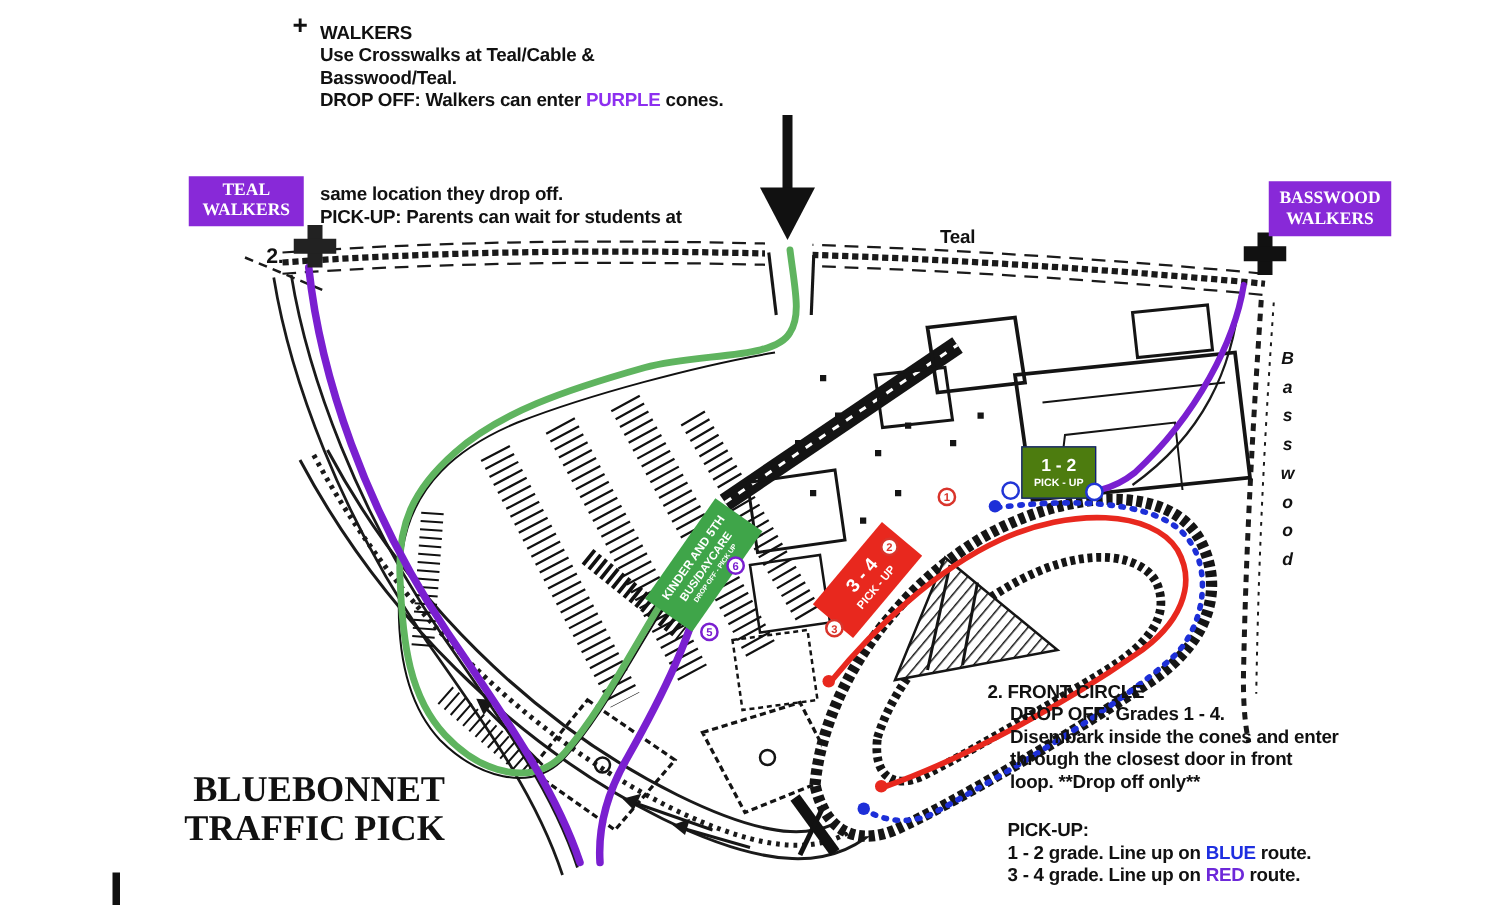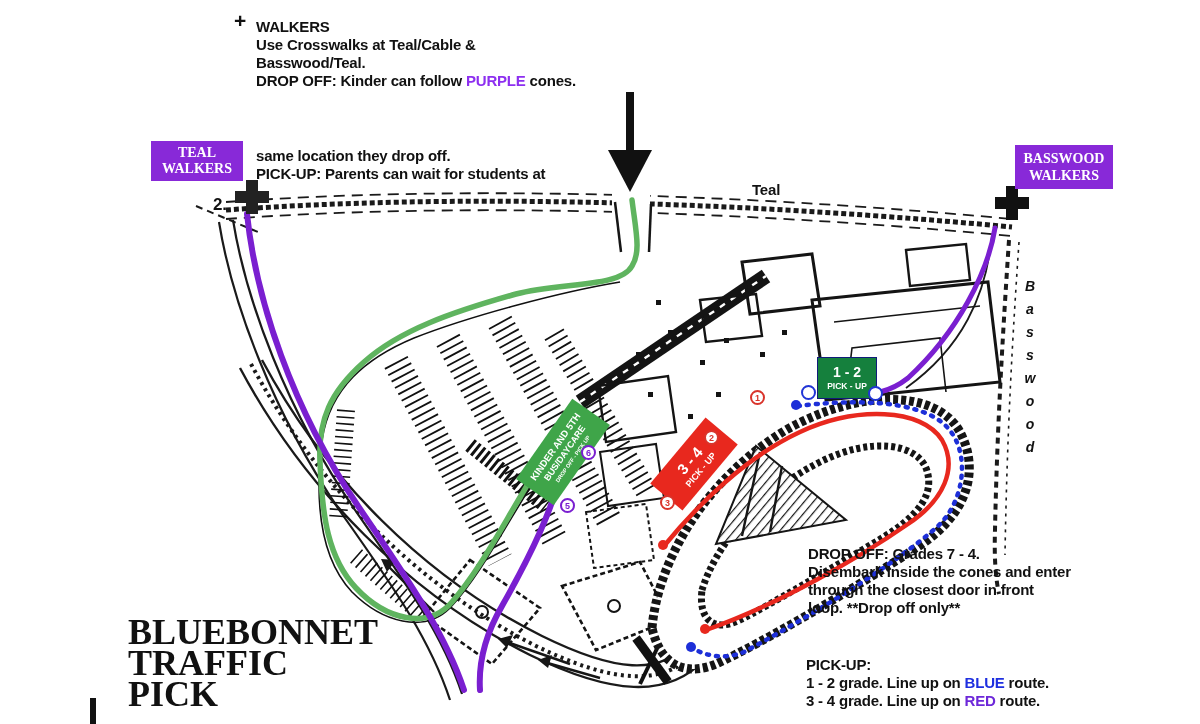--- a/index.html
+++ b/index.html
@@ -7,31 +7,31 @@
          font-family:"Liberation Sans",sans-serif;color:#111;}
   #mapsvg{position:absolute;left:0;top:0;z-index:1;}
   .txt{position:absolute;z-index:3;font-weight:700;font-size:15px;line-height:18px;letter-spacing:-.2px;}
   .hl-purple{color:#8d2ff0;}
   .hl-green{color:#3fa53f;}
   .hl-blue{color:#1e2fe0;}
   .hl-red{color:#6d28d9;}
   .badge{position:absolute;z-index:4;display:flex;flex-direction:column;align-items:center;justify-content:center;
          text-align:center;color:#fff;font-weight:700;}
   .badge-purple{background:#8829d8;font-family:"Liberation Serif",serif;}
-  .badge-blue{background:#15803d;border:1px solid #101b7a;}
+  .badge-blue{background:#4d7c0f;border:1px solid #101b7a;}
   .badge-red{background:#e8281e;}
   .badge-green{background:#3fa549;}
   .marker{position:absolute;z-index:5;width:15px;height:15px;border-radius:50%;background:#fff;
           display:flex;align-items:center;justify-content:center;font-size:9px;font-weight:700;box-sizing:border-box;}
   .m-red{border:2px solid #d9342b;color:#d9342b;}
   .m-purple{border:2px solid #7a1fd0;color:#7a1fd0;}
   .m-blue{border:2px solid #2135d6;color:#2135d6;}
   .dot{position:absolute;z-index:5;width:10px;height:10px;border-radius:50%;}
-  #title{position:absolute;z-index:3;left:128px;top:617px;width:228px;text-align:left;
-         font-family:"Liberation Serif",serif;font-weight:700;font-size:36px;line-height:31px;letter-spacing:0;}
+  #title{position:absolute;z-index:3;left:128px;top:617px;width:228px;text-align:right;
+         font-family:"Liberation Serif",serif;font-weight:700;font-size:29px;line-height:31px;letter-spacing:0;}
   #basswood-street{position:absolute;z-index:3;left:1022px;top:278px;height:280px;
          writing-mode:vertical-rl;text-orientation:upright;letter-spacing:7px;
          font-weight:700;font-size:14px;font-style:italic;}
   .plus-small{font-size:21px;font-weight:700;position:absolute;top:-6px;left:-22px;}
 </style>
 </head>
 <body>
 
 <div id="stage">
 
@@ -171,31 +171,32 @@
   <span class="marker m-purple" style="left:560px;top:498px;">5</span>
   <span class="marker m-purple" style="left:581px;top:445px;">6</span>
   <span class="marker m-blue" style="left:801px;top:385px;"></span>
   <span class="marker m-blue" style="left:868px;top:386px;"></span>
 
   <div class="txt" style="left:256px;top:18px;width:400px;">
     <span class="plus-small">+</span>
     <div>WALKERS</div>
     <div>Use Crosswalks at Teal/Cable &amp;</div>
     <div>Basswood/Teal.</div>
-    <div><span>DROP OFF: Kinder can follow </span><span class="hl-purple">PURPLE</span><span> cones.</span></div>
+    <div><span>DROP OFF: Walkers can enter </span><span class="hl-purple">PURPLE</span><span> cones.</span></div>
   </div>
 
   <div class="txt" style="left:256px;top:147px;width:360px;">
     <div>same location they drop off.</div>
     <div>PICK-UP: Parents can wait for students at</div>
   </div>
 
 
   <div class="txt" style="left:790px;top:545px;width:400px;">
-    <div style="padding-left:18px;">DROP OFF: Grades 7 - 4.</div>
+    <div>2. FRONT CIRCLE</div>
+    <div style="padding-left:18px;">DROP OFF: Grades 1 - 4.</div>
     <div style="padding-left:18px;">Disembark inside the cones and enter</div>
     <div style="padding-left:18px;">through the closest door in front</div>
     <div style="padding-left:18px;">loop. **Drop off only**</div>
   </div>
 
   <div class="txt" style="left:806px;top:656px;width:400px;">
     <div>PICK-UP:</div>
     <div><span>1 - 2 grade. Line up on </span><span class="hl-blue">BLUE</span><span> route.</span></div>
     <div><span>3 - 4 grade. Line up on </span><span class="hl-red">RED</span><span> route.</span></div>
   </div>

